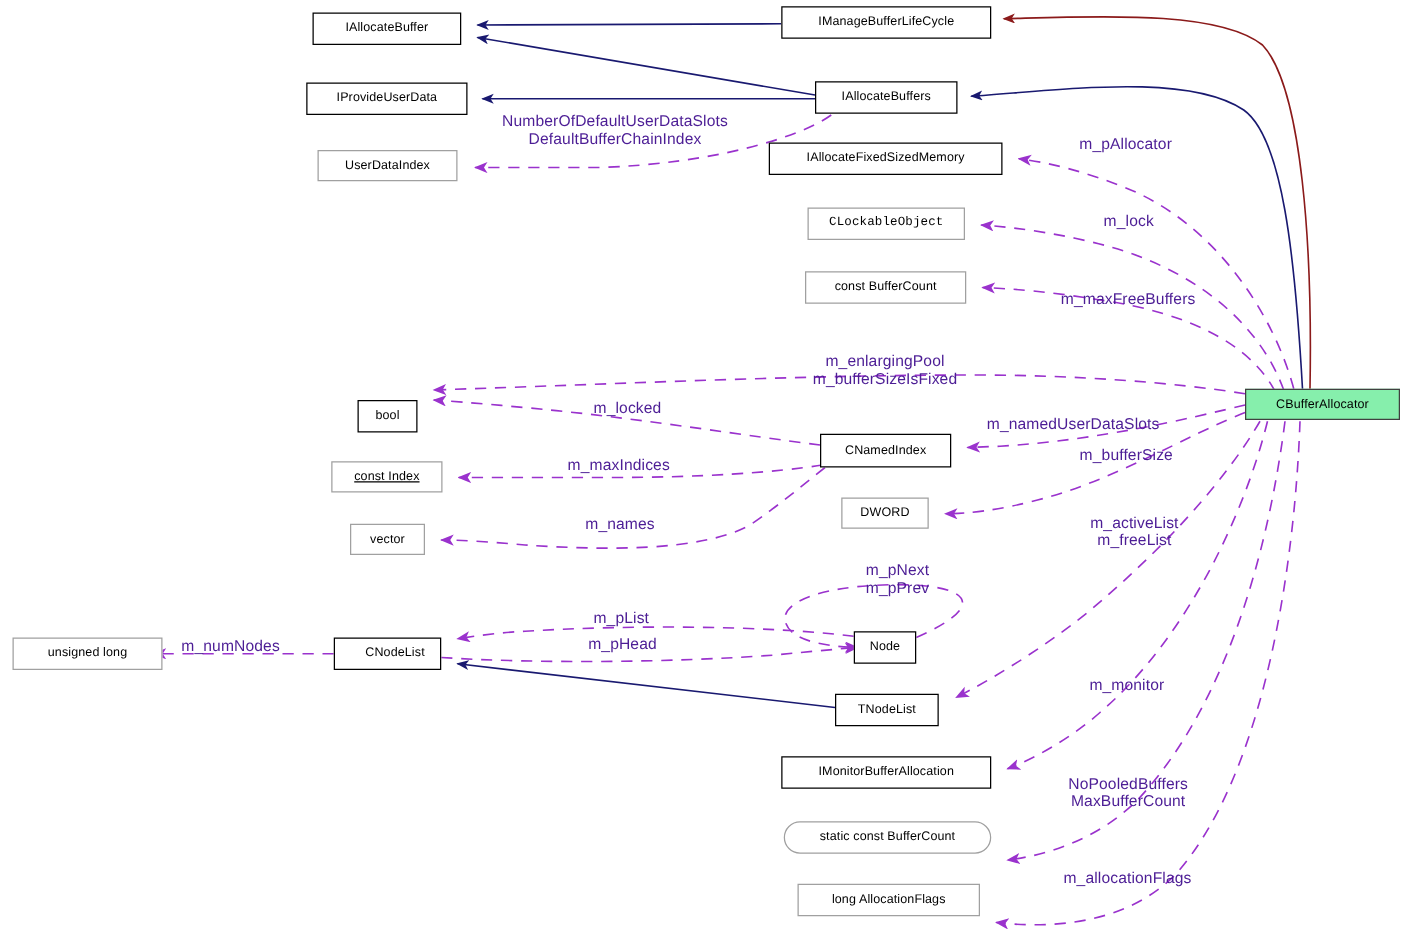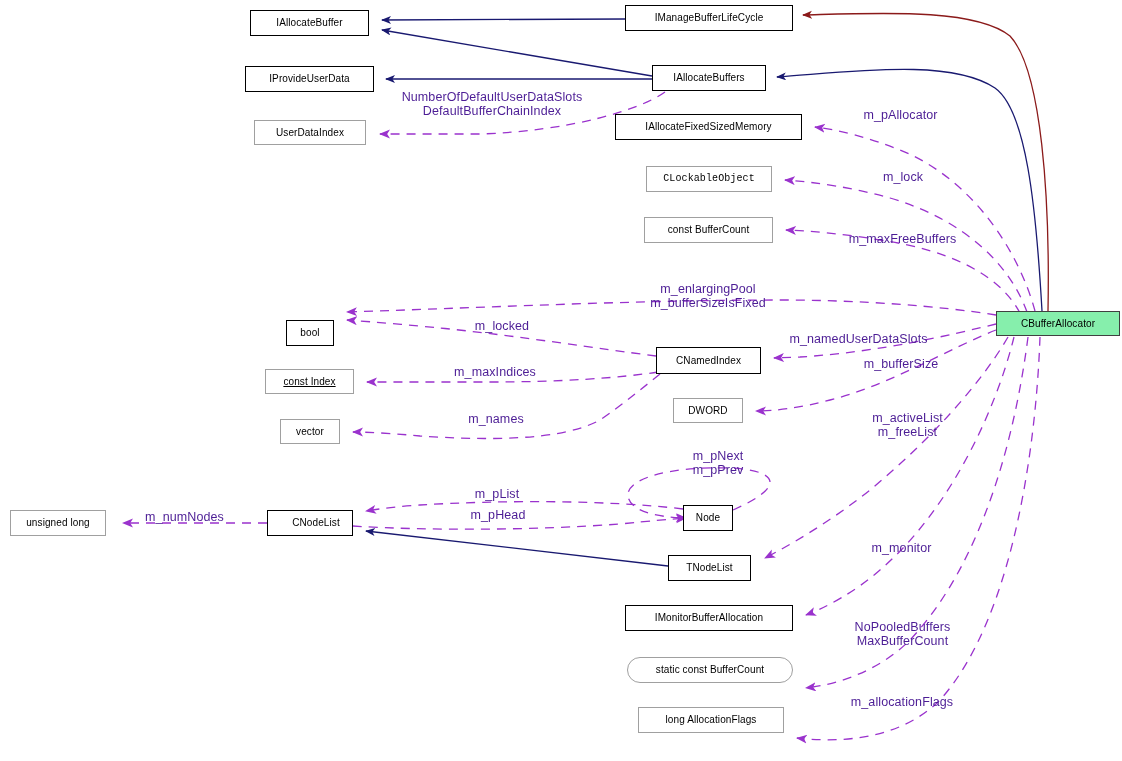--- a/index.html
+++ b/index.html
@@ -137,21 +137,21 @@
       <div class="node solid" style="left: 615px; top: 114px; width: 187px; height: 26px;">IAllocateFixedSizedMemory</div>
       <div class="node faint" style="left: 646px; top: 166px; width: 126px; height: 26px; font-family: Liberation Mono, monospace;">CLockableObject</div>
       <div class="node faint" style="left: 644px; top: 217px; width: 129px; height: 26px;">const BufferCount</div>
       <div class="node solid" style="left: 286px; top: 320px; width: 48px; height: 26px;">bool</div>
       <div class="node focus" style="left: 996px; top: 311px; width: 124px; height: 25px;">CBufferAllocator</div>
       <div class="node solid" style="left: 656px; top: 347px; width: 105px; height: 27px;">CNamedIndex</div>
       <div class="node faint" style="left: 265px; top: 369px; width: 89px; height: 25px; text-decoration: underline;">const Index</div>
       <div class="node faint" style="left: 673px; top: 398px; width: 70px; height: 25px;">DWORD</div>
       <div class="node faint" style="left: 280px; top: 419px; width: 60px; height: 25px;">vector</div>
       <div class="node solid" style="left: 683px; top: 505px; width: 50px; height: 26px;">Node</div>
-      <div class="node faint" style="left: 10px; top: 510px; width: 96px; height: 26px;">unsigned long</div>
+      <div class="node faint" style="left: 10px; top: 510px; width: 120px; height: 26px;">unsigned long</div>
       <div class="node solid" style="left: 267px; top: 510px; width: 86px; height: 26px; padding-left: 12px;">CNodeList</div>
       <div class="node solid" style="left: 668px; top: 555px; width: 83px; height: 26px;">TNodeList</div>
       <div class="node solid" style="left: 625px; top: 605px; width: 168px; height: 26px;">IMonitorBufferAllocation</div>
       <div class="node faint" style="left: 627px; top: 657px; width: 166px; height: 26px; border-radius: 13px;">static const BufferCount</div>
       <div class="node faint" style="left: 638px; top: 707px; width: 146px; height: 26px;">long AllocationFlags</div>
     </div>
 
   <div id="label-layer">
       <div class="edge-label" style="left: 397px; top: 90px; width: 190px;">NumberOfDefaultUserDataSlots
 DefaultBufferChainIndex</div>

